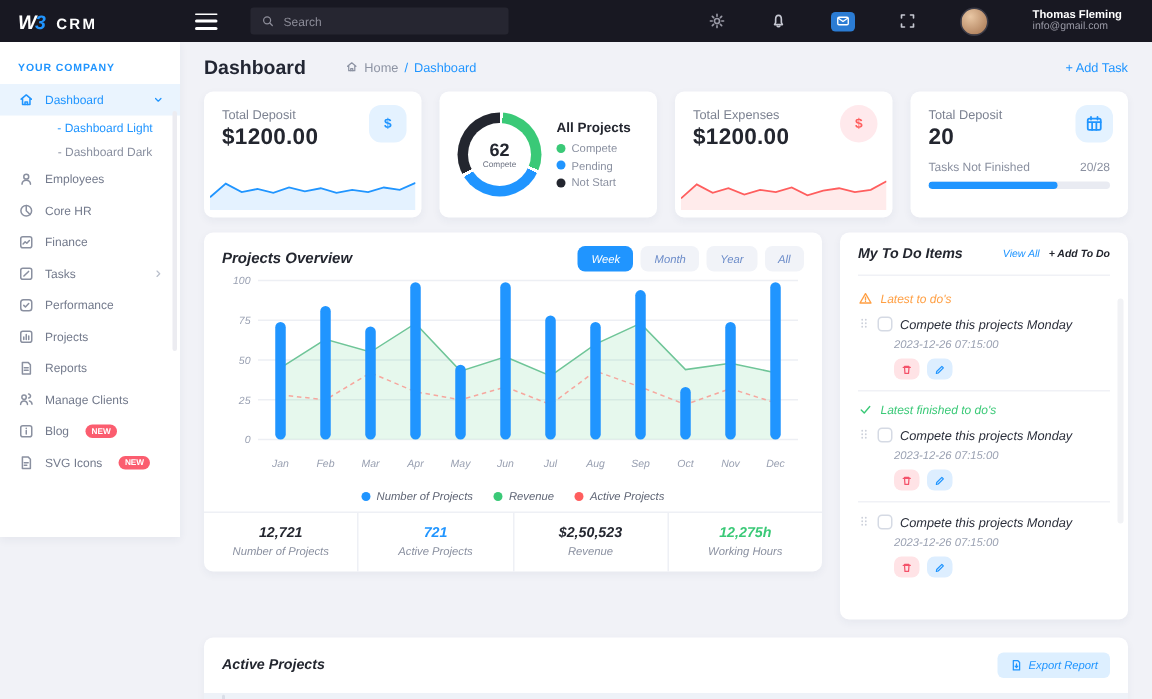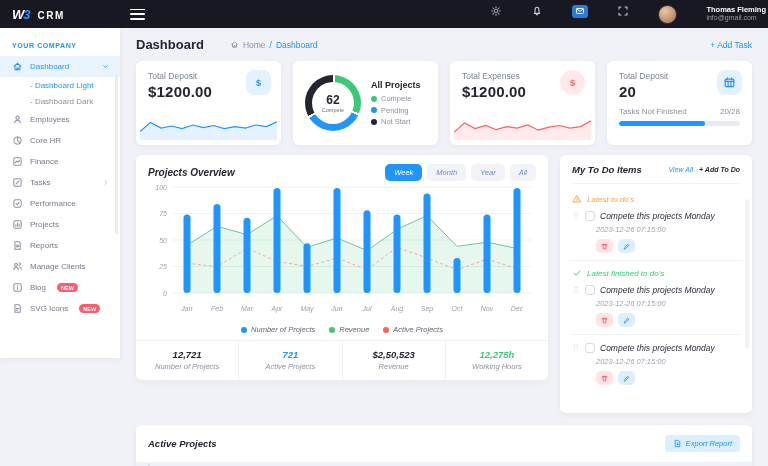--- a/index.html
+++ b/index.html
@@ -15,42 +15,42 @@
   .logo .l3 { color:#2095ff; font-weight:bold; font-style:italic; font-size:13px; }
   .logo .lt { color:#fff; font-weight:bold; font-size:10px; letter-spacing:1.5px; margin-left:7px;}
   .burger { width:15px; height:11px; display:flex; flex-direction:column; justify-content:space-between; margin-left:10px; cursor:pointer;}
   .burger i { display:block; height:1.6px; background:#fff; border-radius:1px;}
   .search { margin-left:22px; width:172px; height:18px; background:#262631; border-radius:2px;
     display:flex; align-items:center; padding:0 7px; gap:6px;}
   .search .ic { width:10px; height:10px; color:#8d8d99;}
   .search input { background:transparent; border:0; outline:0; color:#cfcfd8; font-size:8px; width:100%;
     font-family:"Liberation Sans", sans-serif;}
   .search input::placeholder { color:#8d8d99;}
-  .tb-right { margin-left:auto; display:flex; align-items:flex-start; gap:29px; padding-right:2px;}
+  .tb-right { margin-left:auto; display:flex; align-items:center; gap:29px; padding-right:20px;}
   .tb-ic { width:12px; height:12px; color:#9a9aa6; cursor:pointer;}
   .tb-ic.lite { color:#c6c8d2;}
   .mailbox { width:16px; height:13px; background:#2b7cd4; border-radius:3px; display:flex; align-items:center; justify-content:center; cursor:pointer;}
   .mailbox .ic { width:10px; height:10px; color:#fff;}
   .avatar { width:19px; height:19px; border-radius:50%;
     background:radial-gradient(circle at 35% 30%, #e9c7a4, #a3714d); border:1px solid #3a3a46;}
   .who { line-height:1.25; }
   .who .nm { color:#fff; font-size:7.5px; font-weight:bold;}
   .who .em { color:#9a9aa6; font-size:7px;}
 
   
   .sidebar { position:absolute; left:0; top:28px; width:120px; height:330px; background:#fff;
     box-shadow:0 2px 6px rgba(40,50,90,.06); padding-top:10px; z-index:4;}
   .sb-label { color:#2095ff; font-size:7px; font-weight:bold; letter-spacing:.6px; padding:4px 12px 7px;}
   .side-item { display:flex; align-items:center; gap:7px; padding:5px 10px 5px 12px; cursor:pointer; position:relative;}
   .side-item .ic { width:11px; height:11px; color:#8a90a0; flex:none;}
   .side-item .lbl { font-size:8px; color:#737a8c; white-space:nowrap;}
   .side-item.active { background:#eaf4fe;}
   .side-item.active .ic, .side-item.active .lbl { color:#2095ff; }
   .side-item .chev { width:9px; height:9px; color:#b9bfcb; margin-left:auto;}
-  .side-sub { padding:3.5px 10px 3.5px 30px; font-size:8px; color:#8a90a0; cursor:pointer; white-space:nowrap;}
+  .side-sub { padding:3.5px 10px 3.5px 30px; font-size:8px; color:#8a90a0; cursor:pointer; white-space:nowrap;text-align:center;}
   .side-sub.active { color:#2095ff;}
   .badge { background:#fb5d6f; color:#fff; font-size:5.5px; font-weight:bold; border-radius:6px;
     padding:1.5px 4px; margin-left:4px;}
   .sb-scroll { position:absolute; right:2px; top:46px; width:3px; height:160px; background:#ececf1; border-radius:2px;}
 
   
   .main { position:absolute; left:120px; top:28px; width:648px; padding:0 16px; }
   .page-head { height:33px; display:flex; align-items:center; }
   .page-title { font-size:13px; font-weight:bold; color:#222633;}
   .crumbs { display:flex; align-items:center; gap:4px; margin-left:26px; font-size:8.5px;}
@@ -141,20 +141,29 @@
   <div class="logo">
     <span class="lw">W</span>
     <span class="l3">3</span>
     <span class="lt">CRM</span>
   </div>
   <div class="burger">
       <i></i>
       <i></i>
       <i></i>
     </div>
+  <div class="search">
+    <span class="ic">
+        <svg viewBox="0 0 12 12" fill="none" stroke="currentColor" stroke-width="1.1" stroke-linecap="round" stroke-linejoin="round">
+          <circle cx="5.4" cy="5.4" r="3.1"></circle>
+          <path d="M7.8 7.8 10 10"></path>
+        </svg>
+      </span>
+    <input placeholder="Search" style="">
+  </div>
   <div class="tb-right">
     <span class="ic tb-ic">
         <svg viewBox="0 0 12 12" fill="none" stroke="currentColor" stroke-width="1.1" stroke-linecap="round" stroke-linejoin="round">
           <circle cx="6" cy="6" r="1.7"></circle>
           <path d="M6 1.6v1.2M6 9.2v1.2M1.6 6h1.2M9.2 6h1.2M2.9 2.9l.85.85M8.25 8.25l.85.85M9.1 2.9l-.85.85M3.75 8.25l-.85.85"></path>
         </svg>
       </span>
     <span class="ic tb-ic lite">
         <svg viewBox="0 0 12 12" fill="none" stroke="currentColor" stroke-width="1.1" stroke-linecap="round" stroke-linejoin="round">
           <path d="M3.4 8.4h5.2L7.9 7V4.9c0-1.6-.8-2.7-1.9-2.7s-1.9 1.1-1.9 2.7V7Z"></path>

